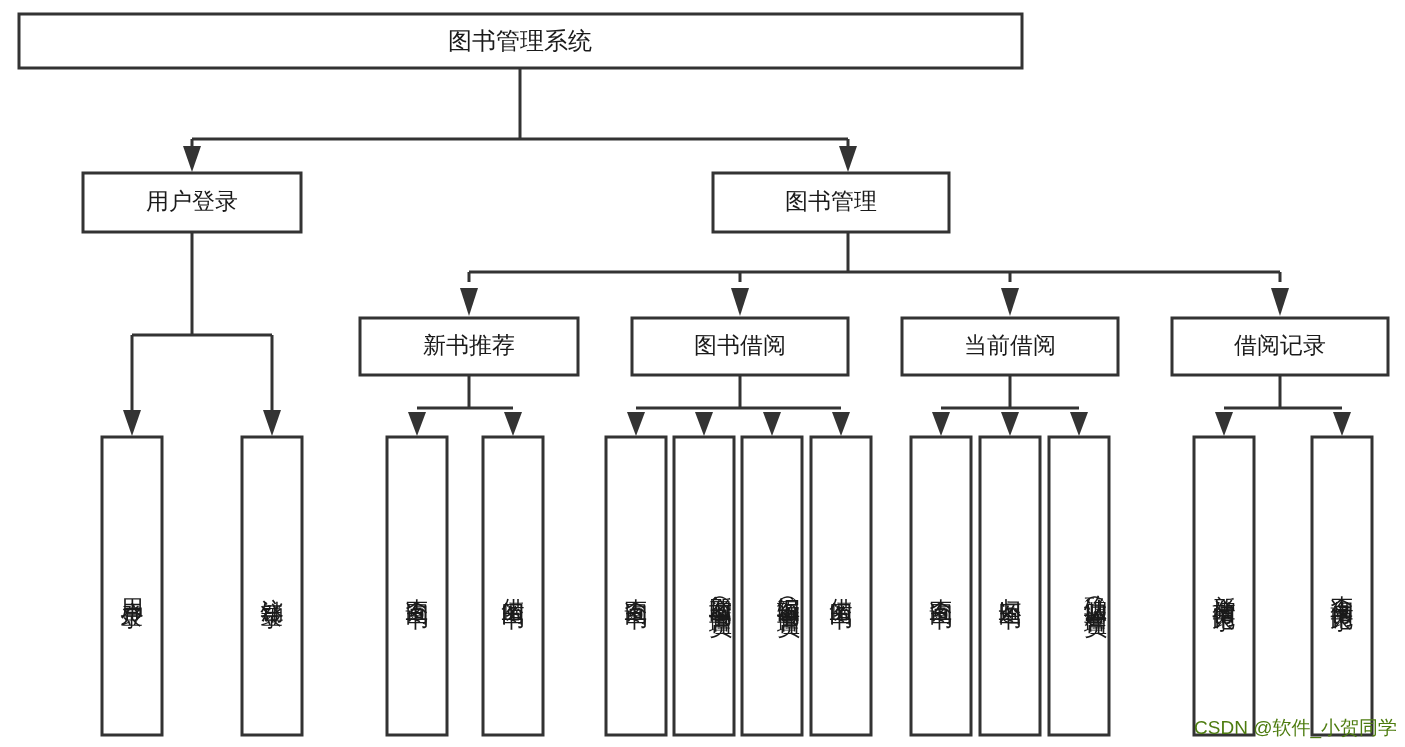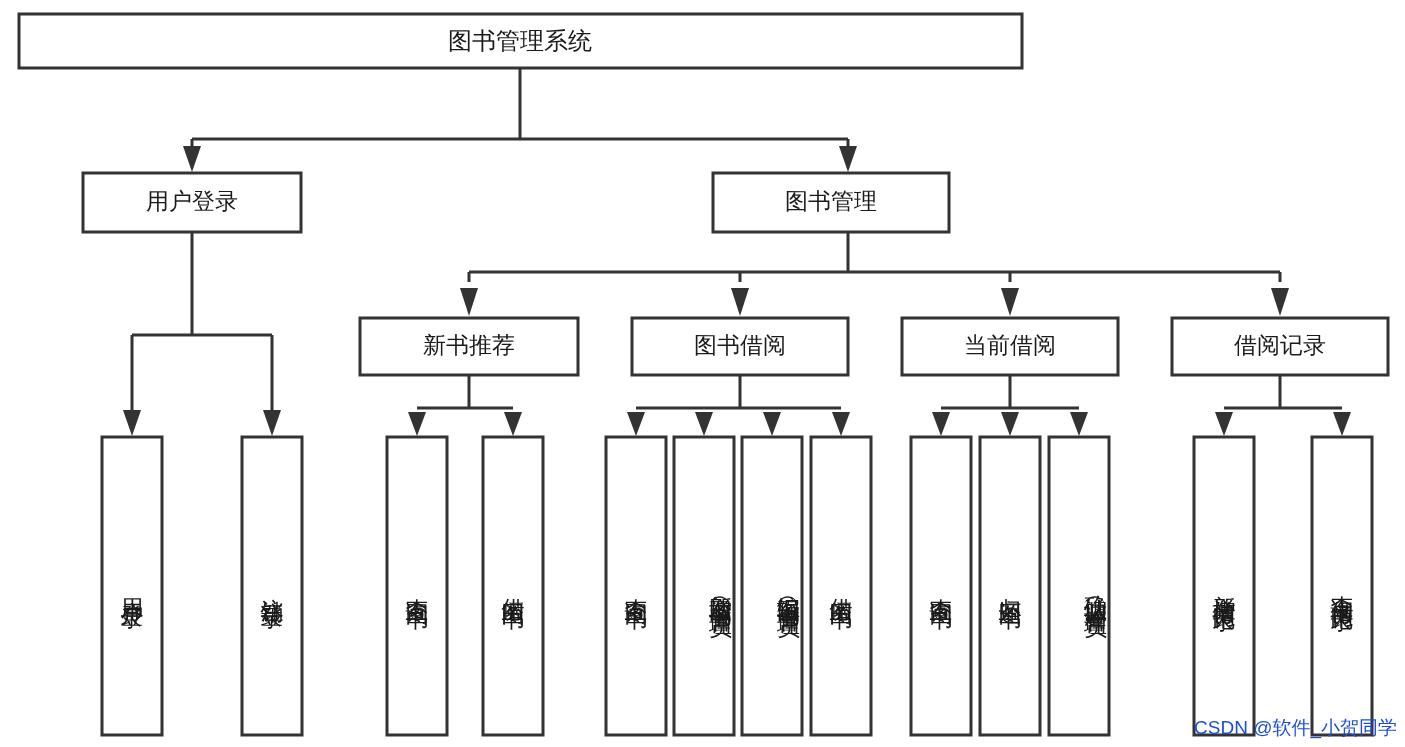--- a/index.html
+++ b/index.html
@@ -75,21 +75,21 @@
     text-align: center;
     white-space: nowrap;
     pointer-events: none;
   }
   #watermark {
     position: absolute;
     right: 8px;
     bottom: 6px;
     font-family: "Liberation Sans", "DejaVu Sans", sans-serif;
     font-size: 19px;
-    color: #1d4ed8;
+    color: #4d7c0f;
     white-space: nowrap;
   }
 </style>
 </head>
 <body>
 
 <div id="diagram-root">
 
   <svg class="diagram" viewBox="0 0 1405 747" xmlns="http://www.w3.org/2000/svg">
 

